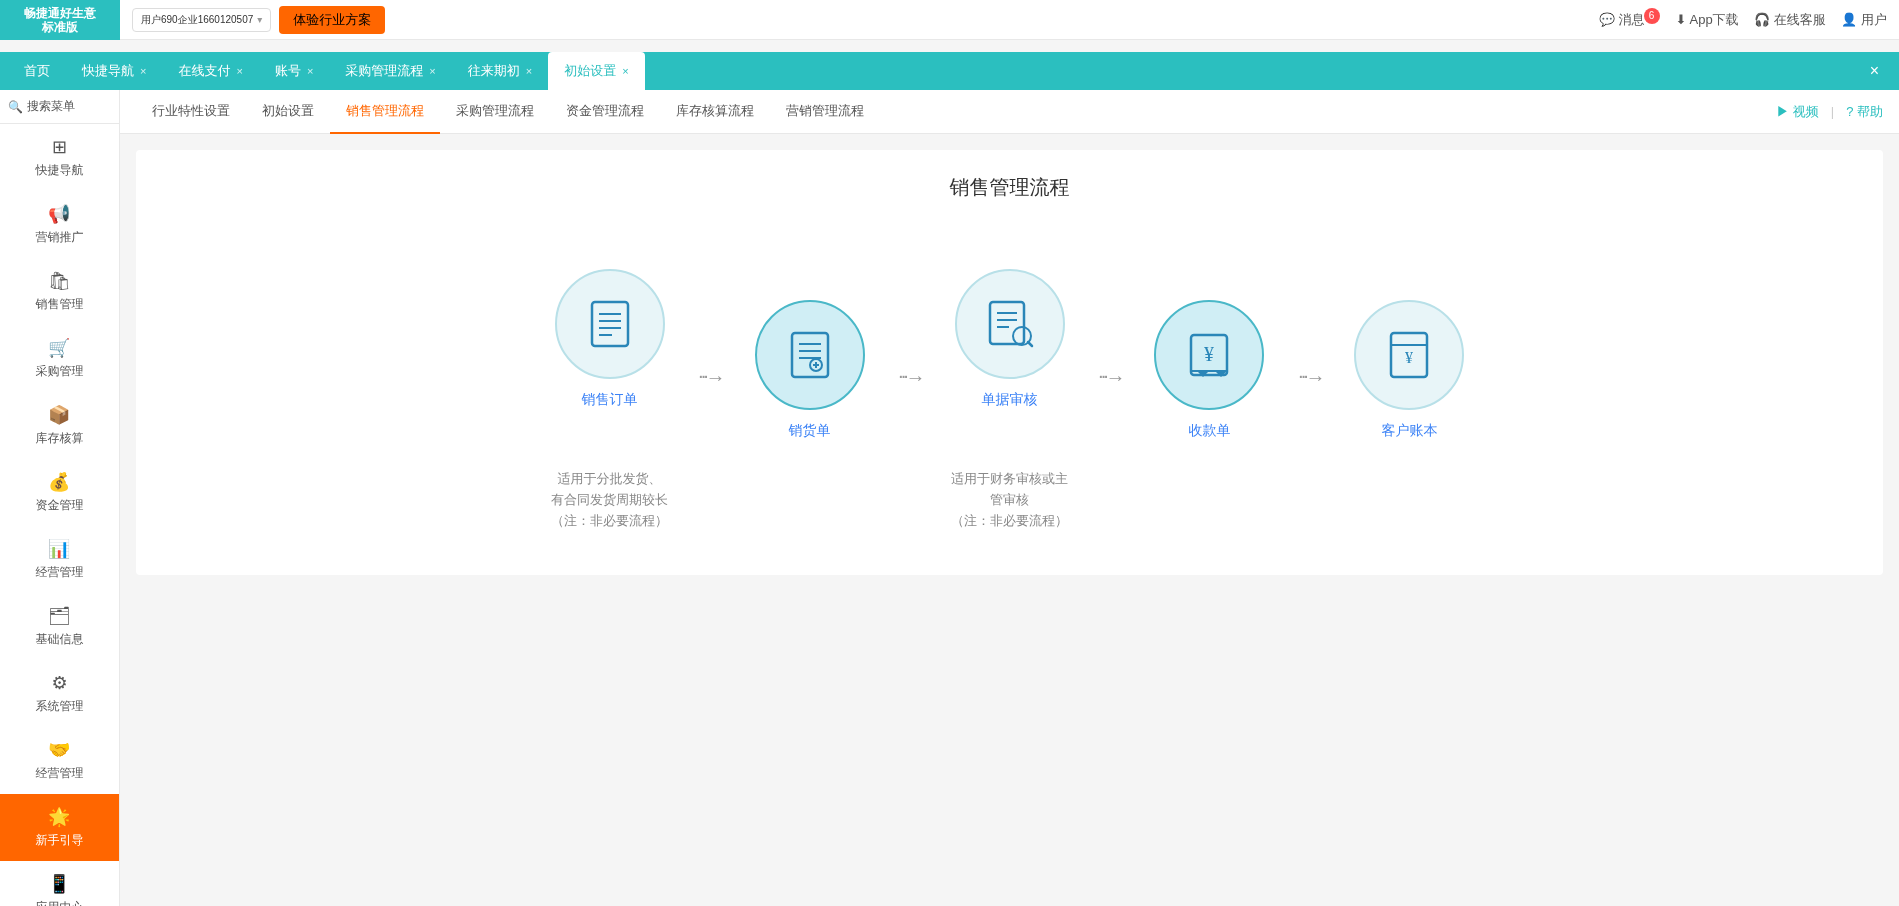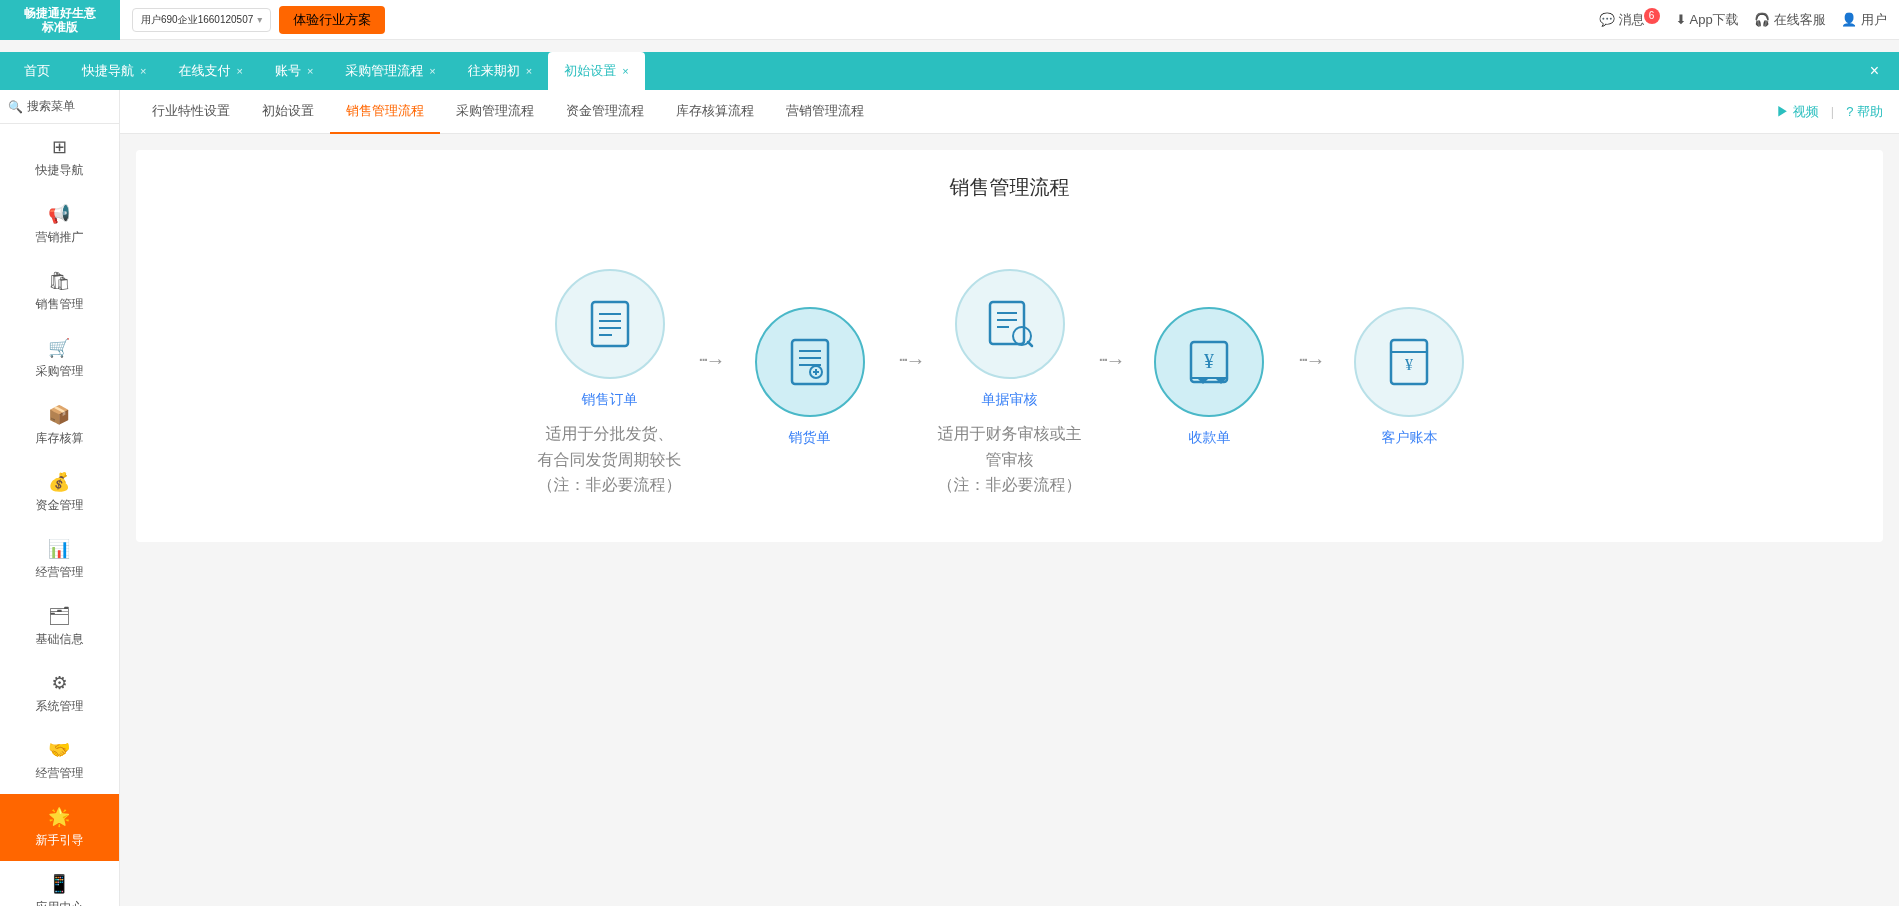--- a/index.html
+++ b/index.html
@@ -95,21 +95,21 @@
     .flow-item { display: flex; flex-direction: column; align-items: center; gap: 12px; width: 160px; }
     .flow-circle {
       width: 110px; height: 110px; border-radius: 50%; border: 2px solid #b8e0e8;
       background: #e8f5f8; display: flex; align-items: center; justify-content: center;
       font-size: 36px; color: #2a86b8;
     }
     .flow-circle.active-circle {
       border-color: #4ab8c8; background: #d0eef5;
     }
     .flow-label { font-size: 14px; color: #3b82f6; font-weight: 500; }
-    .flow-desc { font-size: 16px; color: #888; text-align: center; line-height: 1.6; }
+    .flow-desc { font-size: 13px; color: #888; text-align: center; line-height: 1.6; margin-top: 48px; }
     .flow-arrow { font-size: 20px; color: #999; margin: 0 8px; padding-bottom: 50px; letter-spacing: -4px; }
 
     
     .header-row { display: flex; align-items: center; }
   </style>
 </head>
 <body>
 
 <div class="header-row">
 

